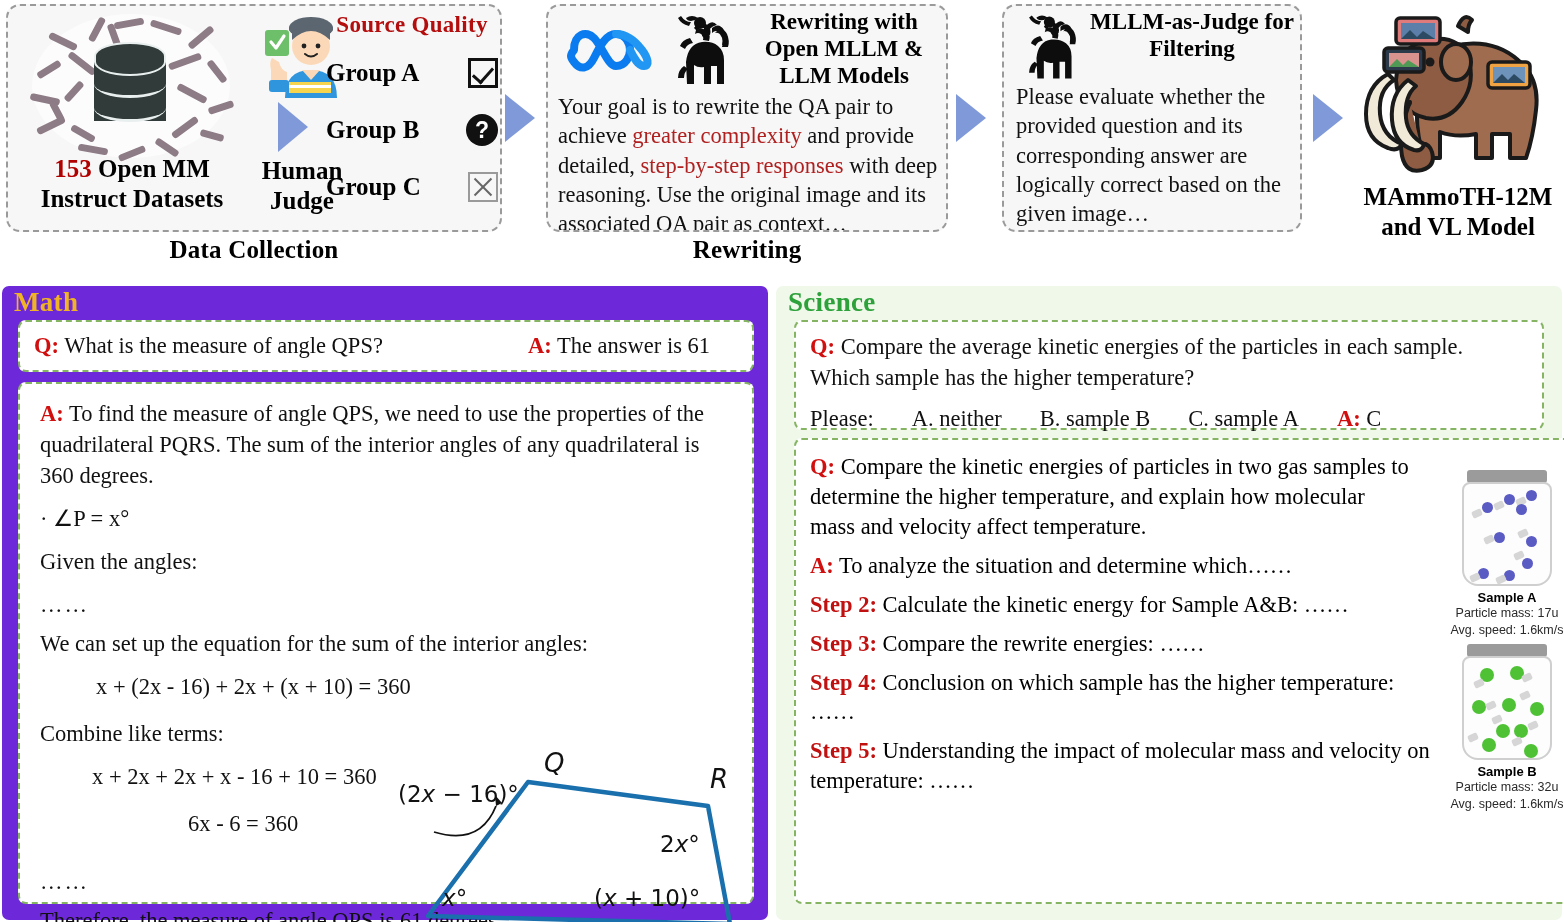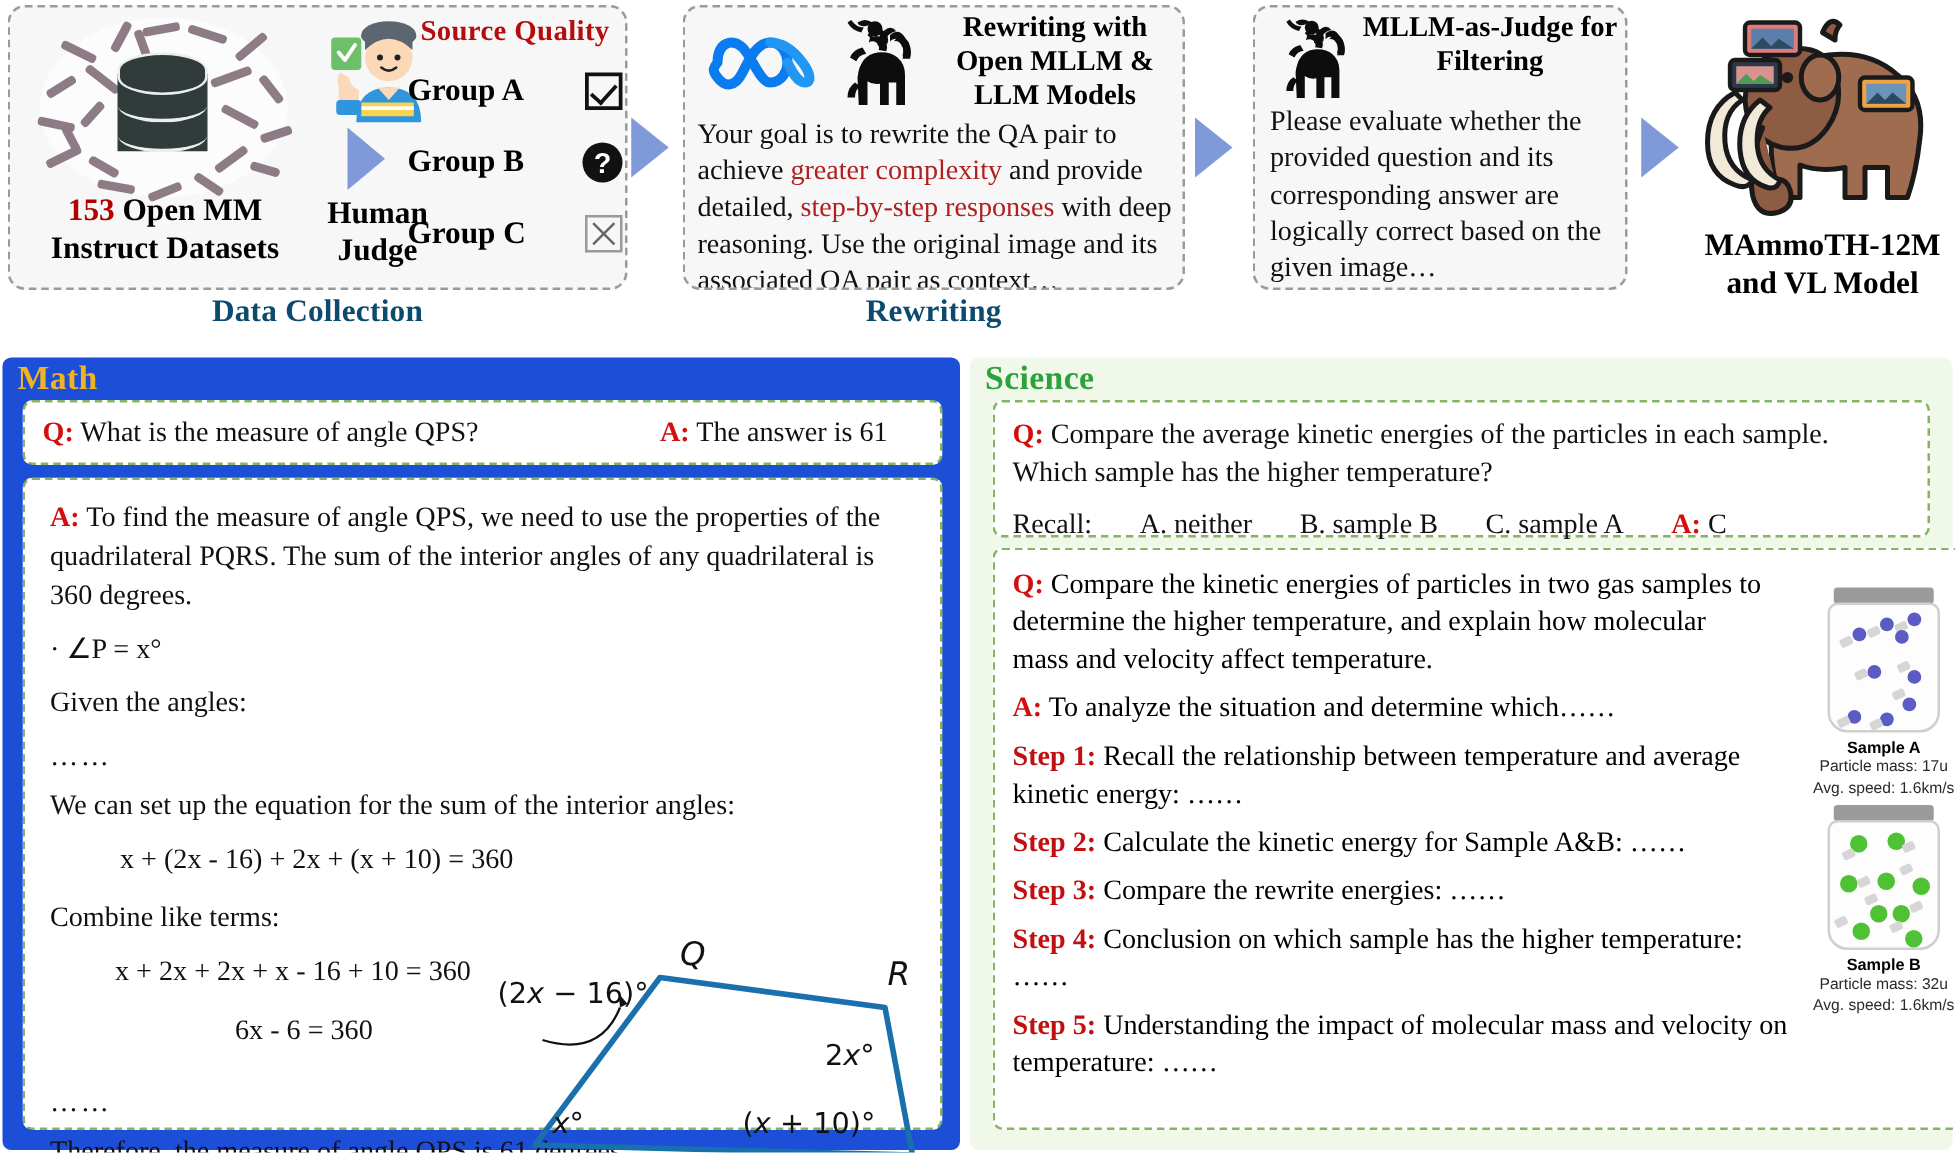--- a/index.html
+++ b/index.html
@@ -24,21 +24,21 @@
     position: relative;
     overflow: hidden;
   }
   .stage-label {
     position: absolute;
     left: 0; right: 0;
     top: 232px;
     text-align: center;
     font-weight: bold;
     font-size: 25px;
-    color: #0c4a6e;
+    color: #000000;
     letter-spacing: .2px;
   }
 
   
   #stage-collection { left: 6px; top: 4px; width: 496px; }
   .db-wrap { position: absolute; left: 10px; top: 6px; width: 228px; height: 150px; }
   .db-cloud { position:absolute; left:14px; top:2px; width:198px; height:144px; background:#fcfcfc; border-radius:50%; }
   .noodle { position: absolute; background: #8d7b85; border-radius: 3px; height: 7px; }
   .db-cyl { position: absolute; left: 76px; top: 30px; width: 72px; height: 90px; }
   .db-cyl .band {
@@ -138,21 +138,21 @@
   .mammoth-wrap { position: relative; width: 212px; height: 196px; }
   .model-label {
     position: absolute; left: -6px; top: 182px; width: 224px;
     text-align: center; font-weight: bold; font-size: 25px; line-height: 1.2;
   }
 
   
   .section { position: absolute; border-radius: 7px; }
   #sec-math {
     left: 2px; top: 286px; width: 766px; height: 634px;
-    background: #1d4ed8;
+    background: #6d28d9;
   }
   #sec-science {
     left: 776px; top: 286px; width: 786px; height: 634px;
     background: #eff8e9;
   }
   .sec-title {
     position: absolute; left: 12px; top: 1px;
     font-weight: bold; font-size: 27px; letter-spacing: .3px;
   }
   #title-math { color: #f0b323; }
@@ -451,32 +451,31 @@
       </div>
     </div>
   </div>
 
   <div class="section" id="sec-science">
     <div class="sec-title" id="title-science">Science</div>
 
     <div class="qbox" id="sci-qa">
       <p class="qtext"><span class="qmark">Q:</span><span> Compare the average kinetic energies of the particles in each sample. Which sample has the higher temperature?</span></p>
       <div class="opts qtext">
-        <span>Recall:</span>
+        <span>Please:</span>
         <span>A. neither</span>
         <span>B. sample B</span>
         <span>C. sample A</span>
         <span><span class="amark">A:</span><span> C</span></span>
       </div>
     </div>
 
     <div class="qbox" id="sci-long">
       <p><span class="qmark">Q:</span><span> Compare the kinetic energies of particles in two gas samples to determine the higher temperature, and explain how molecular mass and velocity affect temperature.</span></p>
       <p><span class="amark">A:</span><span> To analyze the situation and determine which……</span></p>
-      <p><span class="stepmark">Step 1:</span><span> Recall the relationship between temperature and average kinetic energy: ……</span></p>
       <p><span class="stepmark">Step 2:</span><span> Calculate the kinetic energy for Sample A&amp;B: ……</span></p>
       <p><span class="stepmark">Step 3:</span><span> Compare the rewrite energies: ……</span></p>
       <p><span class="stepmark">Step 4:</span><span> Conclusion on which sample has the higher temperature: ……</span></p>
       <p style="width:640px"><span class="stepmark">Step 5:</span><span> Understanding the impact of molecular mass and velocity on temperature: ……</span></p>
 
       <div class="jars">
         <div class="jar-block">
           <div class="jar">
             <div class="jar-lid"></div>
             <div class="jar-body">

